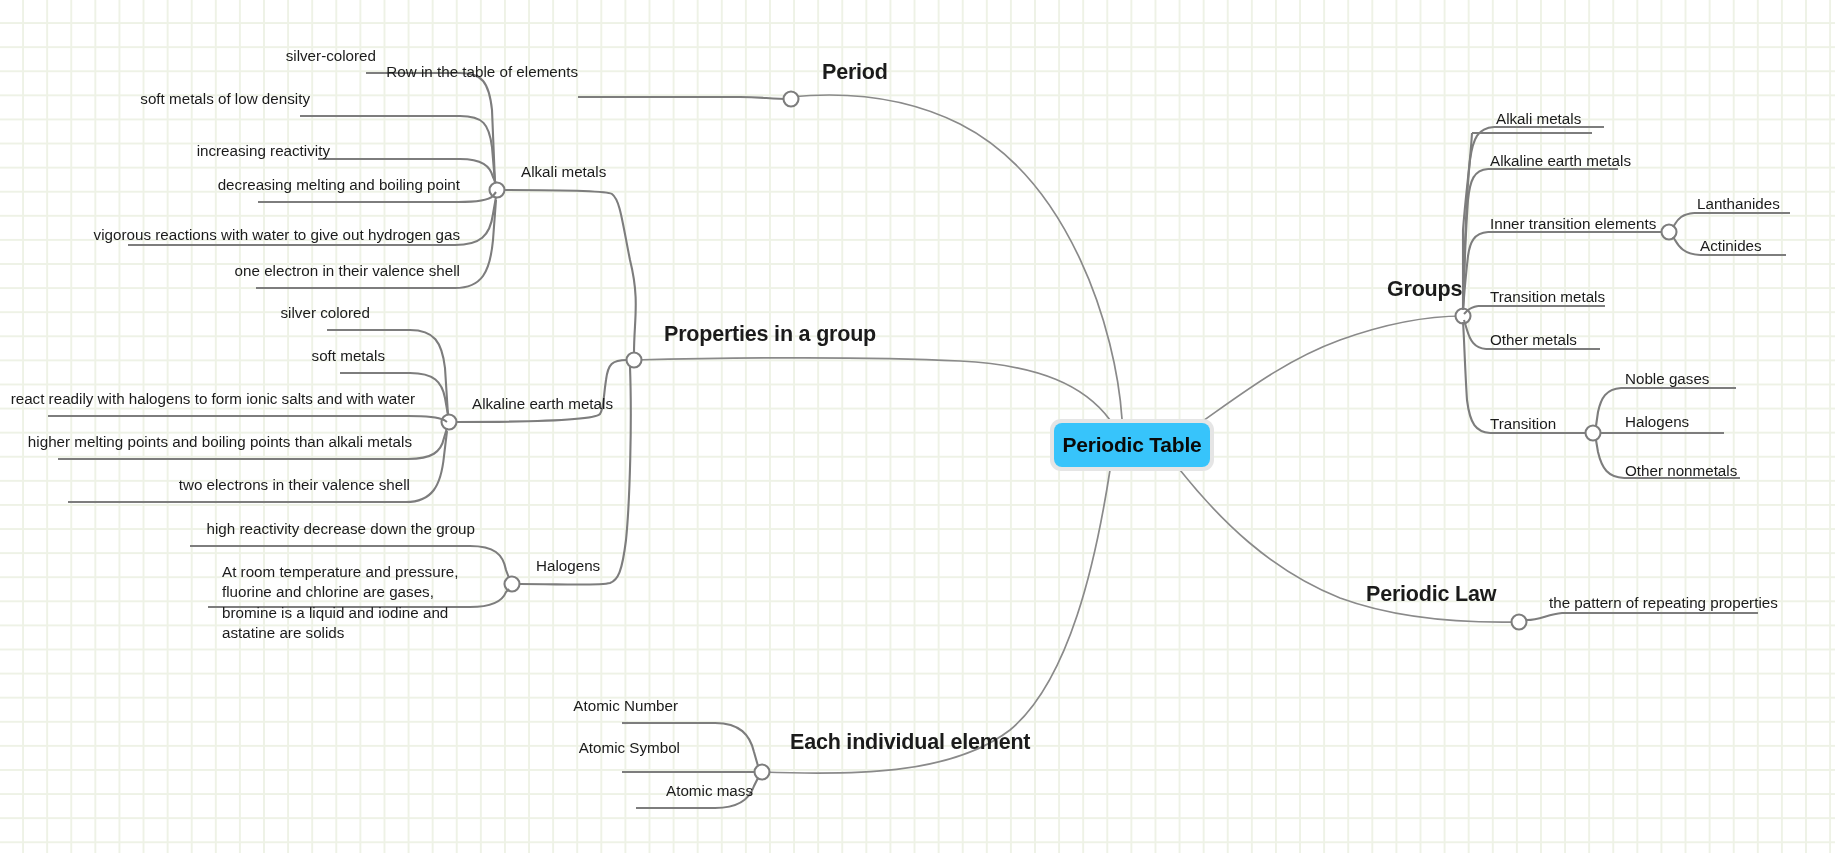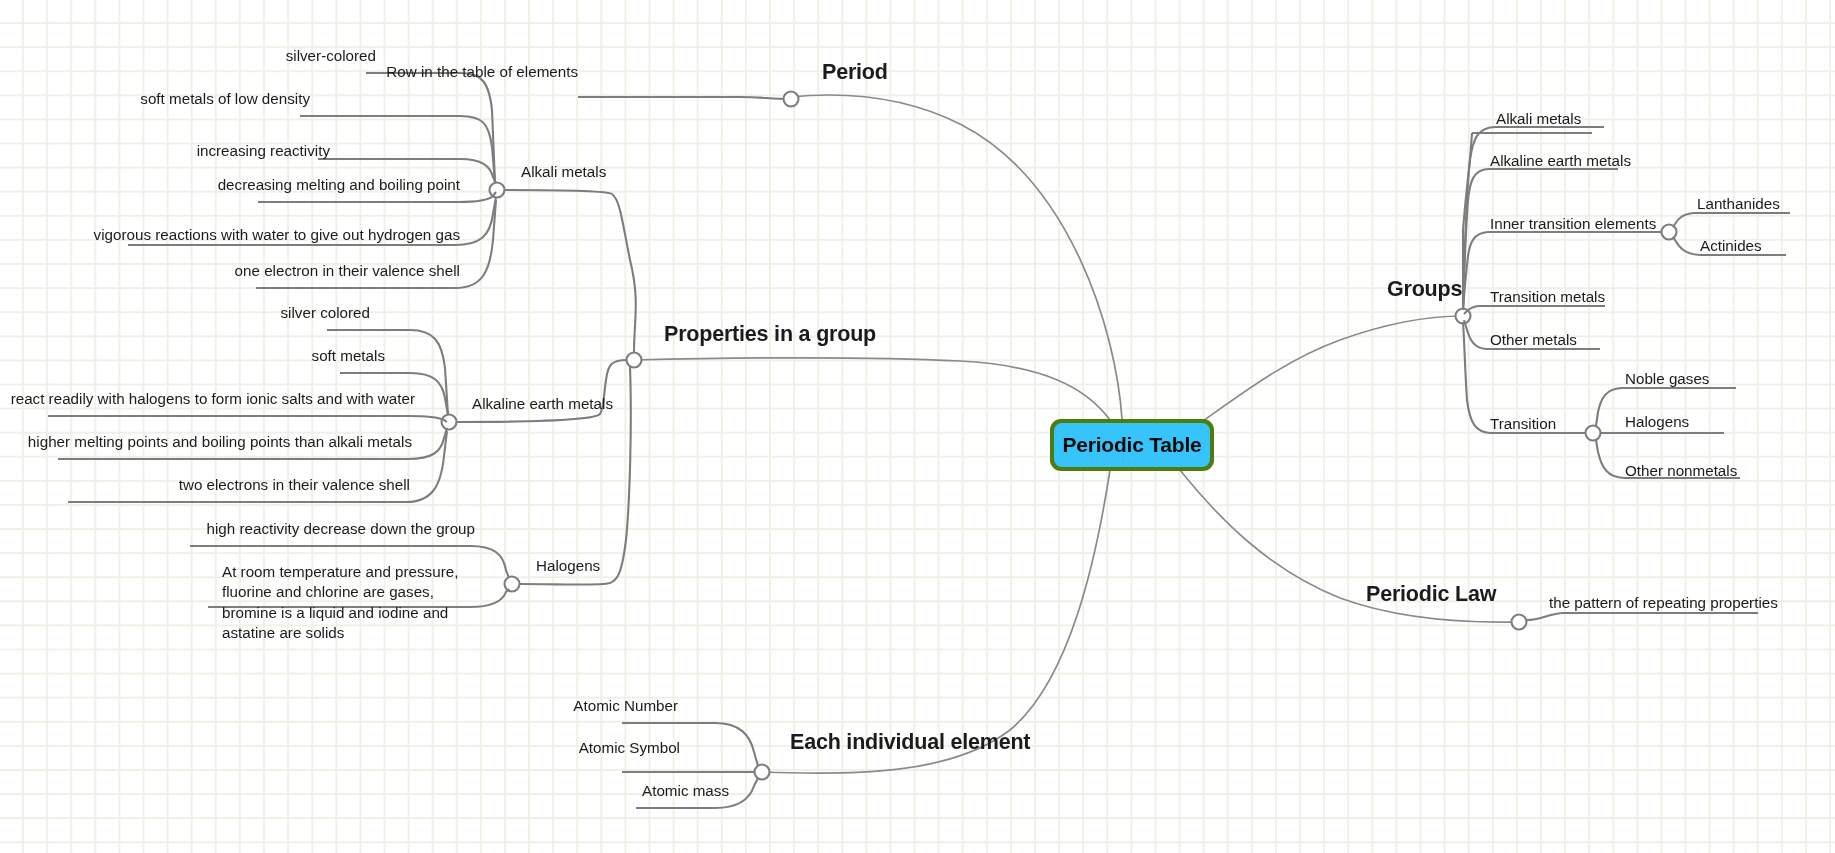--- a/index.html
+++ b/index.html
@@ -21,21 +21,21 @@
 
   .lbl{position:absolute;color:#1b1b1b;white-space:nowrap;line-height:1.34;}
   .lbl.l2{font-size:15.2px;}
   .lbl.l1{font-size:21.5px;font-weight:700;letter-spacing:-0.2px;}
   .lbl.r{text-align:right;}
   .lbl.multi{white-space:normal;text-align:left;}
 
   #root{
     position:absolute;left:1050px;top:419px;width:164px;height:52px;
     box-sizing:border-box;border-radius:11px;
-    background:#4d7c0f;padding:4px;
+    background:#e5e5e5;padding:4px;
   }
   #root .inner{
     width:100%;height:100%;box-sizing:border-box;border-radius:8px;
     background:#37c4fb;display:flex;align-items:center;justify-content:center;
   }
   #root .t{font-size:21px;font-weight:700;color:#0a0a0a;letter-spacing:-0.2px;}
 </style>
 </head>
 <body>
 
@@ -166,15 +166,15 @@
   <div class="lbl l2" style="left:1700px;top:236px;">Actinides</div>
 
   <div class="lbl l2" style="left:1625px;top:369px;">Noble gases</div>
   <div class="lbl l2" style="left:1625px;top:412px;">Halogens</div>
   <div class="lbl l2" style="left:1625px;top:455px;margin-top:6px;">Other nonmetals</div>
 
   <div class="lbl l2" style="left:1549px;top:593px;">the pattern of repeating properties</div>
 
   <div class="lbl l2 r" style="left:470px;top:696px;width:208px;">Atomic Number</div>
   <div class="lbl l2 r" style="left:470px;top:738px;width:210px;">Atomic Symbol</div>
-  <div class="lbl l2 r" style="left:476px;top:781px;width:206px;padding-left:47px;">Atomic mass</div>
+  <div class="lbl l2 r" style="left:500px;top:781px;width:206px;padding-left:47px;">Atomic mass</div>
 
 </div>
 
 </body></html>

